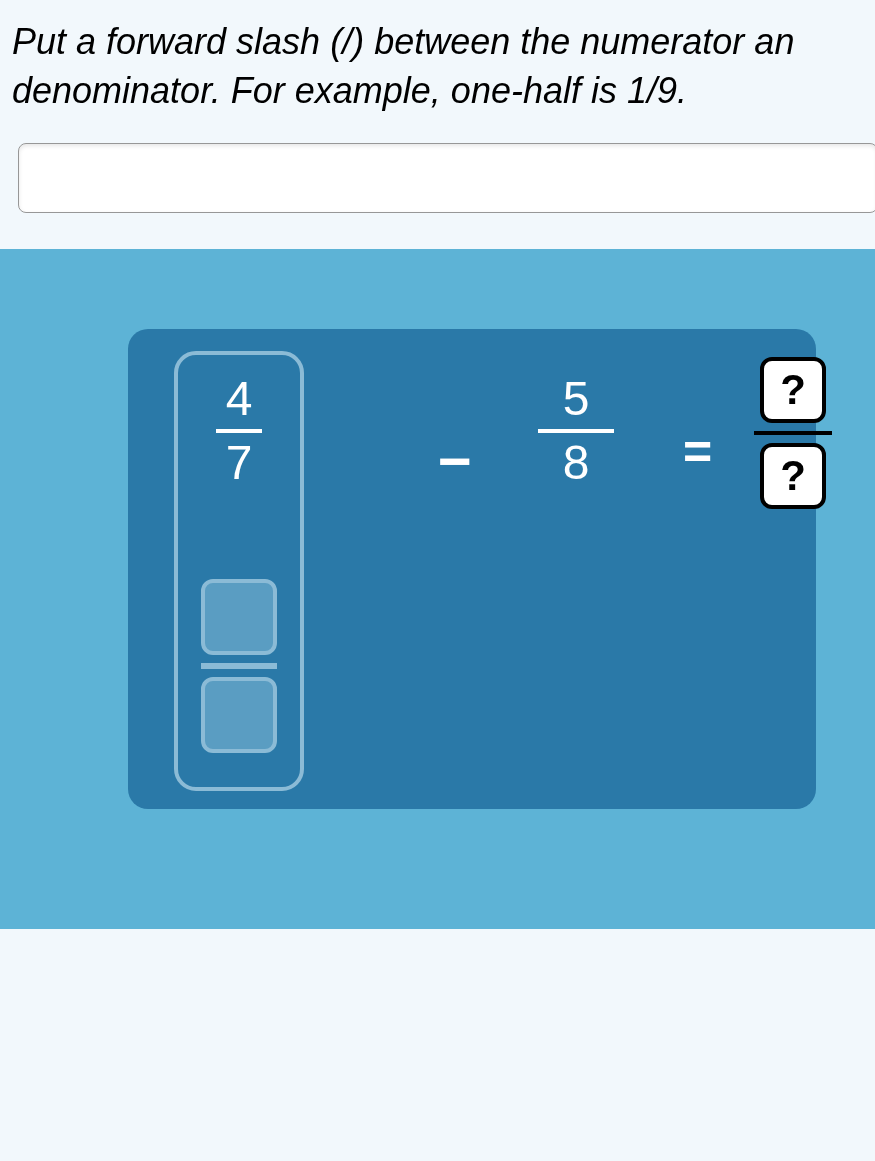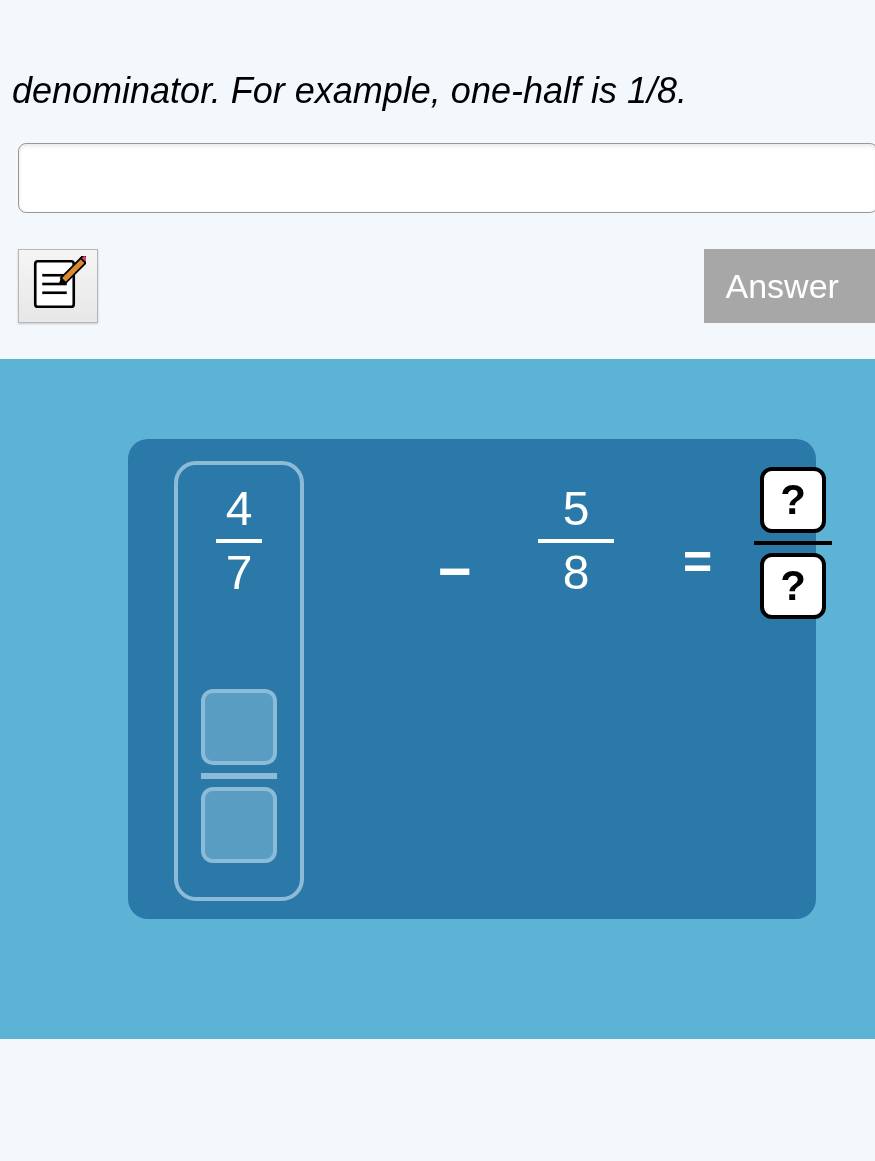--- a/index.html
+++ b/index.html
@@ -145,45 +145,24 @@
     border: 4px solid #8bbbd6;
     border-radius: 12px;
   }
   .blank-stack .bar { height: 6px; width: 76px; background: #8bbbd6; margin: 8px 0; }
 </style>
 </head>
 <body>
 
 <div class="top-area">
   <div class="instructions">
-    <br>
-    <span>denominator. For example, one-half is 1/8.</span>
+    <span>Put a forward slash (/) between the numerator an</span><br>
+    <span>denominator. For example, one-half is 1/9.</span>
   </div>
   <input class="answer-input" type="text" value="" style="">
-  <div class="controls-row">
-    <div class="scratch-button">
-      <span>
-        <svg viewBox="0 0 64 64">
-          <rect x="6" y="6" width="44" height="52" rx="3" fill="#fff" stroke="#000" stroke-width="3"></rect>
-          <line x1="14" y1="22" x2="42" y2="22" stroke="#000" stroke-width="3"></line>
-          <line x1="14" y1="32" x2="42" y2="32" stroke="#000" stroke-width="3"></line>
-          <line x1="14" y1="42" x2="42" y2="42" stroke="#000" stroke-width="3"></line>
-          <g transform="rotate(45 48 18)">
-            <rect x="44" y="-2" width="8" height="34" fill="#d98b2f" stroke="#000" stroke-width="2"></rect>
-            <polygon points="44,32 52,32 48,40" fill="#000"></polygon>
-            <rect x="44" y="-6" width="8" height="6" fill="#d46" stroke="#000" stroke-width="2"></rect>
-          </g>
-        </svg>
-      </span>
-    </div>
-    <button class="answer-button">
-      <span>Answer</span>
-      <span style="font-size:22px;">&nbsp;</span>
-    </button>
-  </div>
 </div>
 
 <div class="workspace">
   <div class="panel">
     <div class="pill"></div>
 
     <div class="frac f1">
       <span>4</span>
       <span class="bar"></span>
       <span>7</span>

